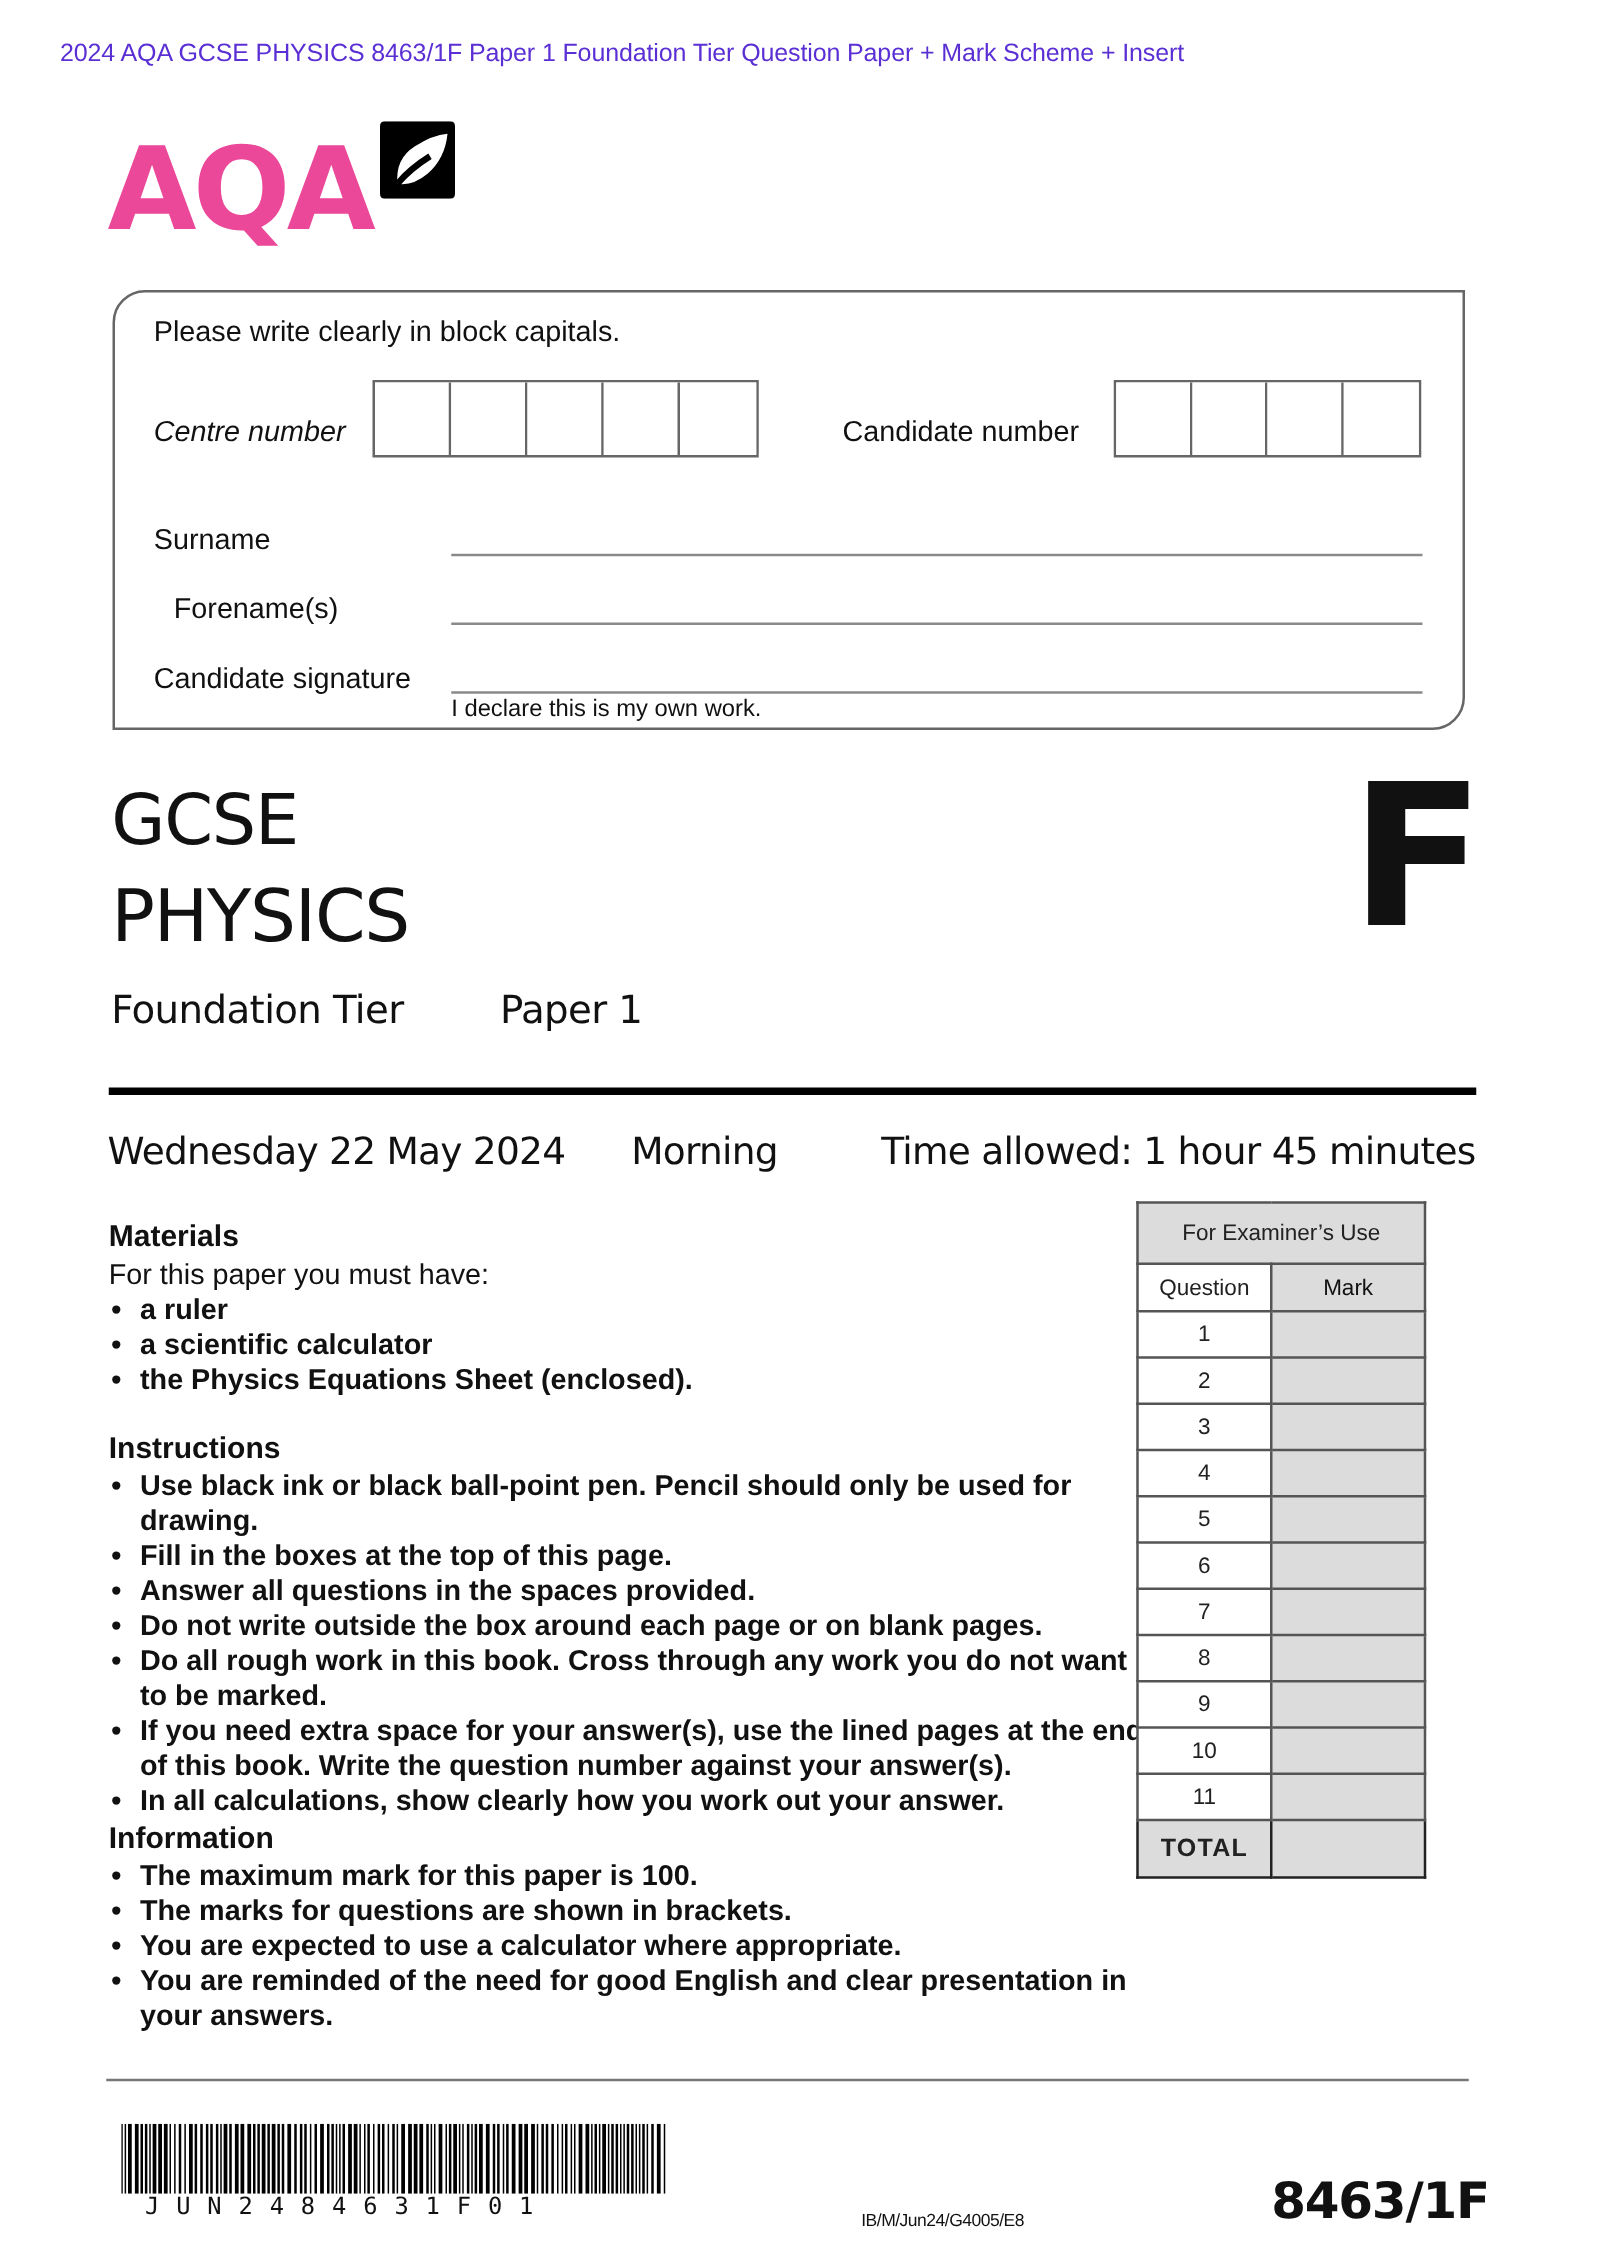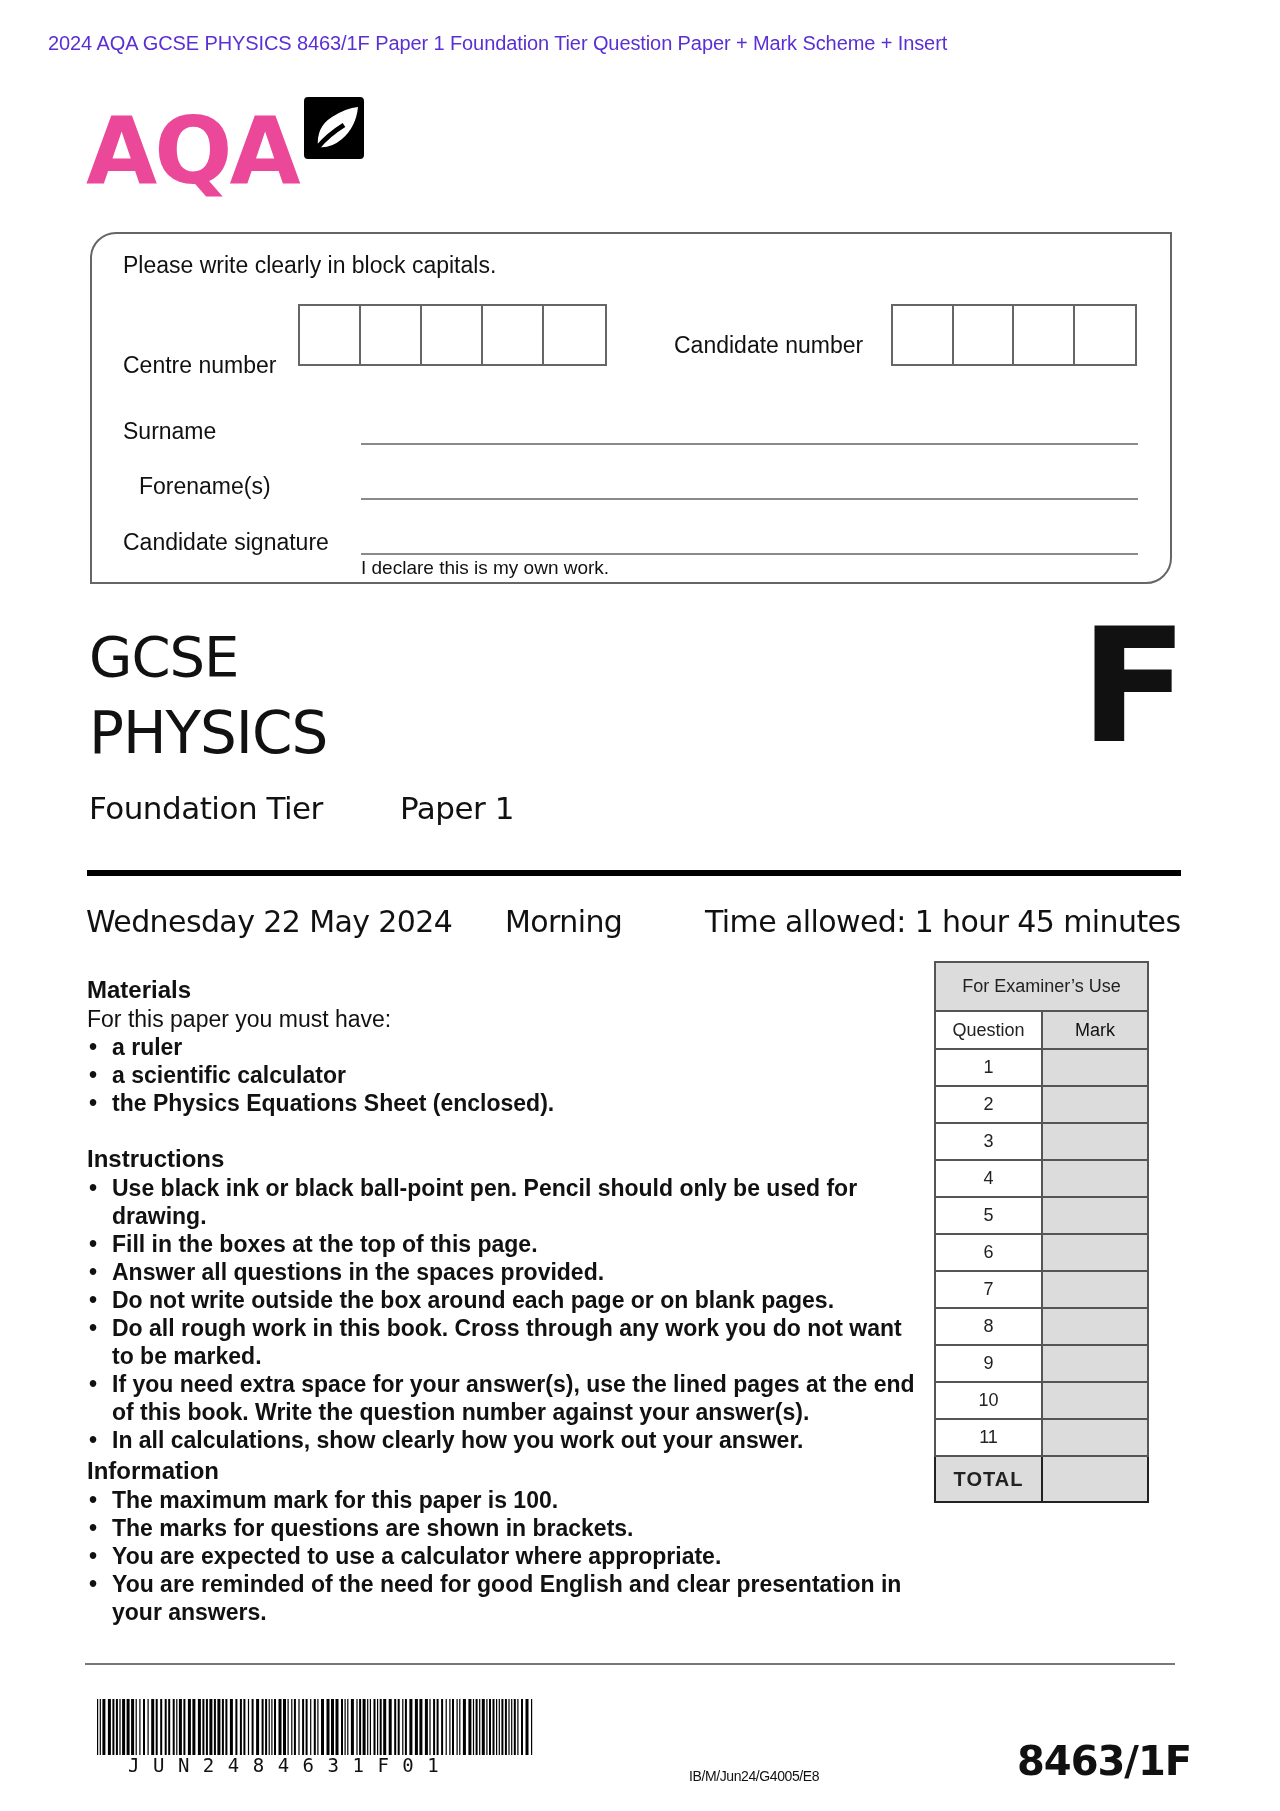--- a/index.html
+++ b/index.html
@@ -29,52 +29,52 @@
   .thick-rule { left:87px; top:870px; width:1094px; height:6px; background:#000; }
   .info-row { top:904px; font-family:"DejaVu Sans", sans-serif; font-size:30px; letter-spacing:-0.6px; white-space:nowrap; }
 
   .section { left:87px; width:840px; font-size:23px; line-height:28px; }
   .section h3 { margin:0; font-size:24px; font-weight:bold; line-height:30px; }
   .section .lead { margin:0; }
   .section ul { list-style:none; margin:0; padding:0;font-weight:bold; }
   .section li { position:relative; padding-left:25px; }
   .section li::before { content:"\2022"; position:absolute; left:2px; top:0; }
 
-  .exam-table { left:934px; top:961px; width:215px; border-collapse:collapse; font-size:18px; }
+  .exam-table { left:909px; top:961px; width:232px; border-collapse:collapse; font-size:18px; }
   .exam-table td, .exam-table th { border:2px solid #555; text-align:center; padding:0; height:35px; font-weight:normal; }
   .exam-table .head { background:#dcdcdc; height:47px; color:#222; }
   .exam-table .qcell { width:105px; background:#fff; color:#222; }
   .exam-table .mcell { background:#dcdcdc; }
   .exam-table .colhead { height:36px; }
   .exam-table .total td { border:2.5px solid #222; height:44px; background:#dcdcdc; }
   .exam-table .total .qcell { background:#dcdcdc; font-weight:bold; font-size:20px; letter-spacing:1px; }
 
   .foot-rule { left:85px; top:1663px; width:1090px; height:2px; background:#777; }
   .barcode { left:97px; top:1699px; width:440px; height:56px; }
-  .barcode-text { left:128px; top:1754px; font-family:"DejaVu Sans Mono", monospace; font-size:19px; letter-spacing:13.5px; white-space:nowrap; }
+  .barcode-text { left:116px; top:1754px; font-family:"DejaVu Sans Mono", monospace; font-size:19px; letter-spacing:13.5px; white-space:nowrap; }
   .ref-code { left:689px; top:1768px; font-size:14px; letter-spacing:-0.4px; }
   .paper-code { left:1017px; top:1738px; font-family:"DejaVu Sans", sans-serif; font-weight:bold; font-size:40px; letter-spacing:-1px; }
 </style>
 </head>
 <body>
 
 <a class="abs doc-link" href="#">2024 AQA GCSE PHYSICS 8463/1F Paper 1 Foundation Tier Question Paper + Mark Scheme + Insert</a>
 
 <div class="abs logo">
   <span class="logo-text">AQA</span>
   <svg class="logo-mark" viewBox="0 0 60 62">
     <path d="M4 0 H56 Q60 0 60 4 V58 Q60 62 56 62 H4 Q0 62 0 58 V4 Q0 0 4 0 Z M14 50 Q12 30 28 20 Q42 11 54 10 Q52 30 38 42 Q26 52 14 50 Z" fill="#000" fill-rule="evenodd"></path>
     <path d="M14 50 Q24 38 40 28" stroke="#000" stroke-width="5" fill="none"></path>
   </svg>
 </div>
 
 <div class="abs candidate-box"></div>
 <div class="abs cb-heading">Please write clearly in block capitals.</div>
 
-<div class="abs cb-label" style="left:123px; top:352px;">Centre number</div>
+<div class="abs cb-label" style="left:123px; top:332px;font-style:italic;">Centre number</div>
 <div class="abs digit-row" id="centre-row" style="left:298px; top:304px; width:309px;">
     <div class="digit-cell"></div>
     <div class="digit-cell"></div>
     <div class="digit-cell"></div>
     <div class="digit-cell"></div>
     <div class="digit-cell"></div>
   </div>
 
 <div class="abs cb-label" style="left:674px; top:332px;">Candidate number</div>
 <div class="abs digit-row" id="candidate-row" style="left:891px; top:304px; width:246px;">

